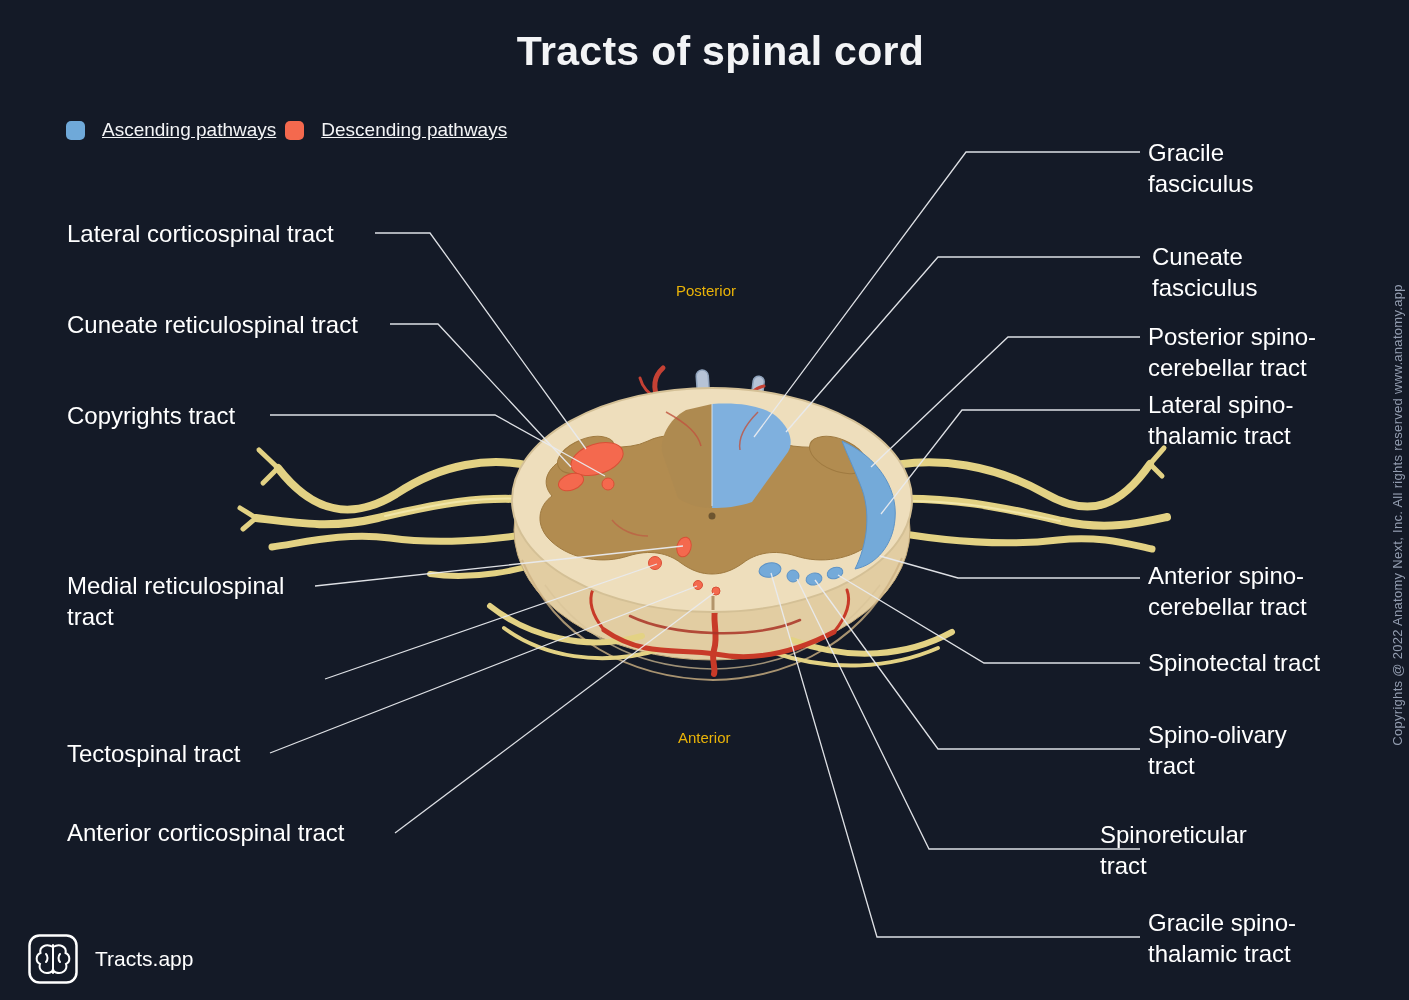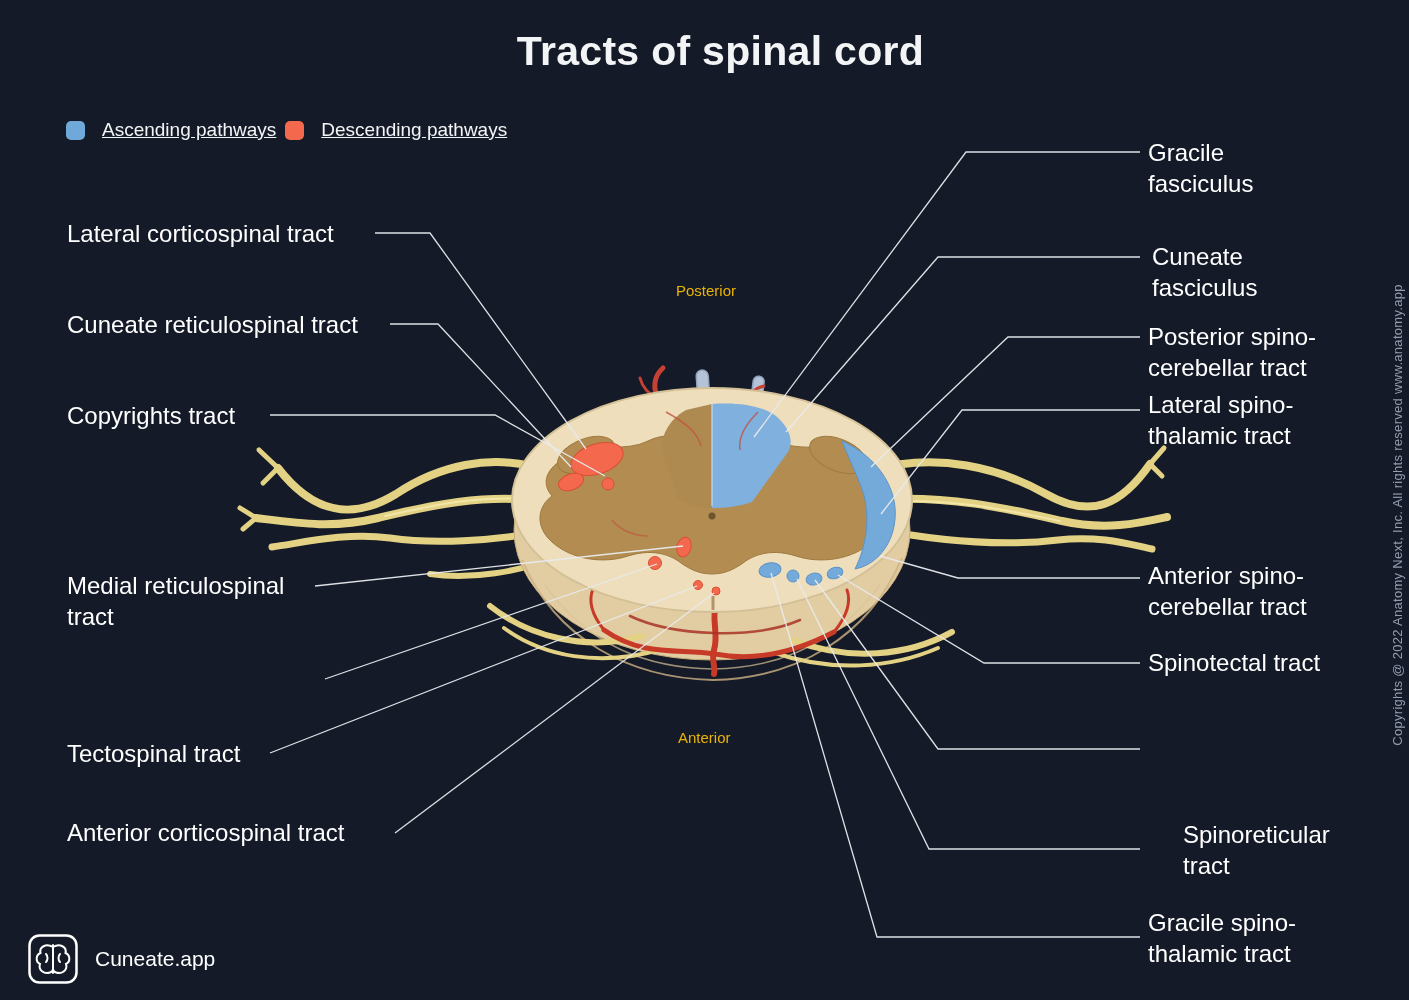--- a/index.html
+++ b/index.html
@@ -160,32 +160,33 @@
   <div class="lbl" style="left:67px;top:570px;width:270px">Medial reticulospinal tract</div>
   <div class="lbl" style="left:67px;top:738px">Tectospinal tract</div>
   <div class="lbl" style="left:1148px;top:137px;width:140px">Gracile fasciculus</div>
 
   <div class="lbl" style="left:67px;top:817px">Anterior corticospinal tract</div>
   <div class="lbl" style="left:1152px;top:241px;width:155px">Cuneate fasciculus</div>
   <div class="lbl" style="left:1148px;top:321px;width:215px">Posterior spino-cerebellar tract</div>
   <div class="lbl" style="left:1148px;top:560px;width:215px">Anterior spino-cerebellar tract</div>
   <div class="lbl" style="left:1148px;top:389px;width:200px">Lateral spino-thalamic tract</div>
   <div class="lbl" style="left:1148px;top:647px">Spinotectal tract</div>
-  <div class="lbl" style="left:1183px;top:819px;width:175px">Spinoreticular tract</div>
+  <div class="lbl" style="left:1148px;top:719px;width:175px">Spino-olivary tract</div>
+  <div class="lbl" style="left:1100px;top:819px;width:175px">Spinoreticular tract</div>
   <div class="lbl" style="left:1148px;top:907px;width:200px">Gracile spino-thalamic tract</div>
 
   <div class="watermark">Copyrights @ 2022 Anatomy Next, Inc. All rights reserved www.anatomy.app</div>
 
   <div class="brand">
     <svg width="50" height="50" viewBox="0 0 50 50">
       <rect x="1.5" y="1.5" width="47" height="47" rx="10" fill="none" stroke="#ffffff" stroke-width="2.5"></rect>
       <g fill="none" stroke="#ffffff" stroke-width="2" stroke-linecap="round">
         <path d="M25 11 V 39"></path>
         <path d="M25 13 C 18 9 11 13 12.5 19 C 7.5 21 7.5 28 12 30 C 10 36 16 40.5 22 38.5 C 23.5 38 25 37 25 35"></path>
         <path d="M25 13 C 32 9 39 13 37.5 19 C 42.5 21 42.5 28 38 30 C 40 36 34 40.5 28 38.5 C 26.5 38 25 37 25 35"></path>
         <path d="M18 20 C 20 22 20 26 18 28"></path>
         <path d="M32 20 C 30 22 30 26 32 28"></path>
       </g>
     </svg>
-    <span class="brand-name">Cuneate.app</span>
+    <span class="brand-name">Tracts.app</span>
   </div>
 
 </div>
 
 </body></html>

